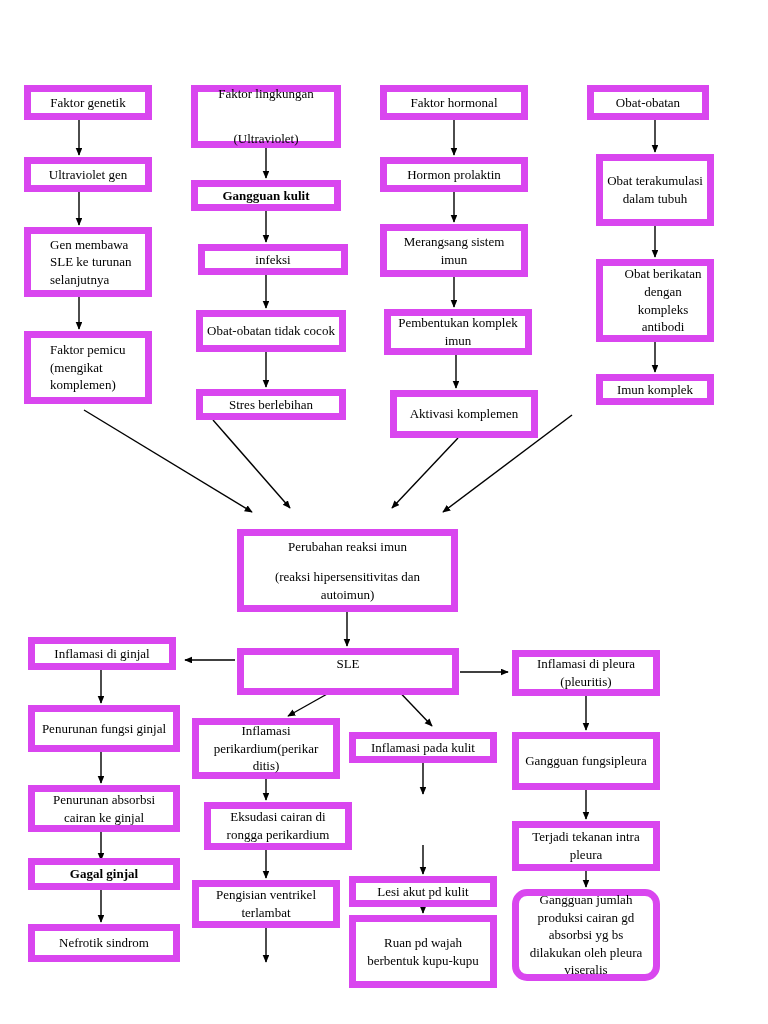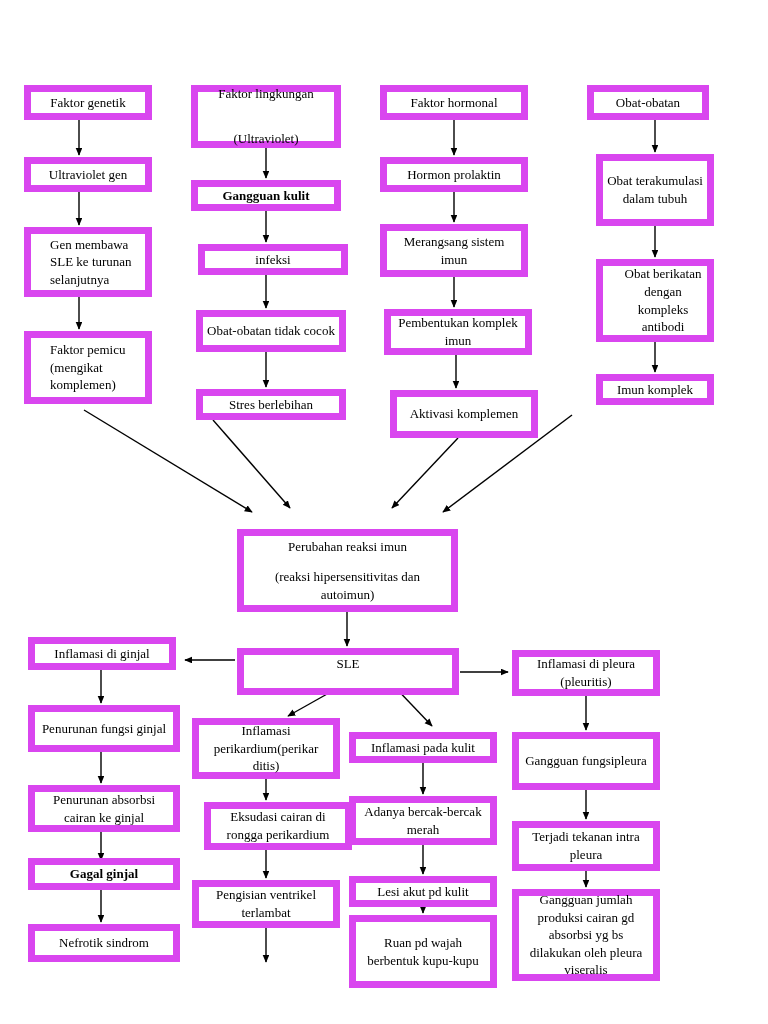--- a/index.html
+++ b/index.html
@@ -227,23 +227,20 @@
   </div>
 
   <div class="node" style="left:192px; top:880px; width:148px; height:48px;">
     <span class="lbl">Pengisian ventrikel terlambat</span>
   </div>
 
   <div class="node" style="left:349px; top:732px; width:148px; height:31px;">
     <span class="lbl">Inflamasi pada kulit</span>
   </div>
 
-  <div class="node" style="left:349px; top:796px; width:148px; height:49px;">
-    <span class="lbl">Adanya bercak-bercak merah</span>
-  </div>
 
   <div class="node" style="left:349px; top:876px; width:148px; height:31px;">
     <span class="lbl">Lesi akut pd kulit</span>
   </div>
 
   <div class="node" style="left:349px; top:915px; width:148px; height:73px;">
     <span class="lbl">Ruan pd wajah berbentuk kupu-kupu</span>
   </div>
 
   <div class="node" style="left:512px; top:650px; width:148px; height:46px;">
@@ -251,17 +248,17 @@
   </div>
 
   <div class="node" style="left:512px; top:732px; width:148px; height:58px;">
     <span class="lbl">Gangguan fungsipleura</span>
   </div>
 
   <div class="node" style="left:512px; top:821px; width:148px; height:50px;">
     <span class="lbl">Terjadi tekanan intra pleura</span>
   </div>
 
-  <div class="node" style="left:512px; top:889px; width:148px; height:92px;">
+  <div class="node" style="left:512px; top:889px; width:148px; height:92px;border-radius:15px;">
     <span class="lbl">Gangguan jumlah produksi cairan gd absorbsi yg bs dilakukan oleh pleura viseralis</span>
   </div>
 
 </div>
 
 </body></html>

